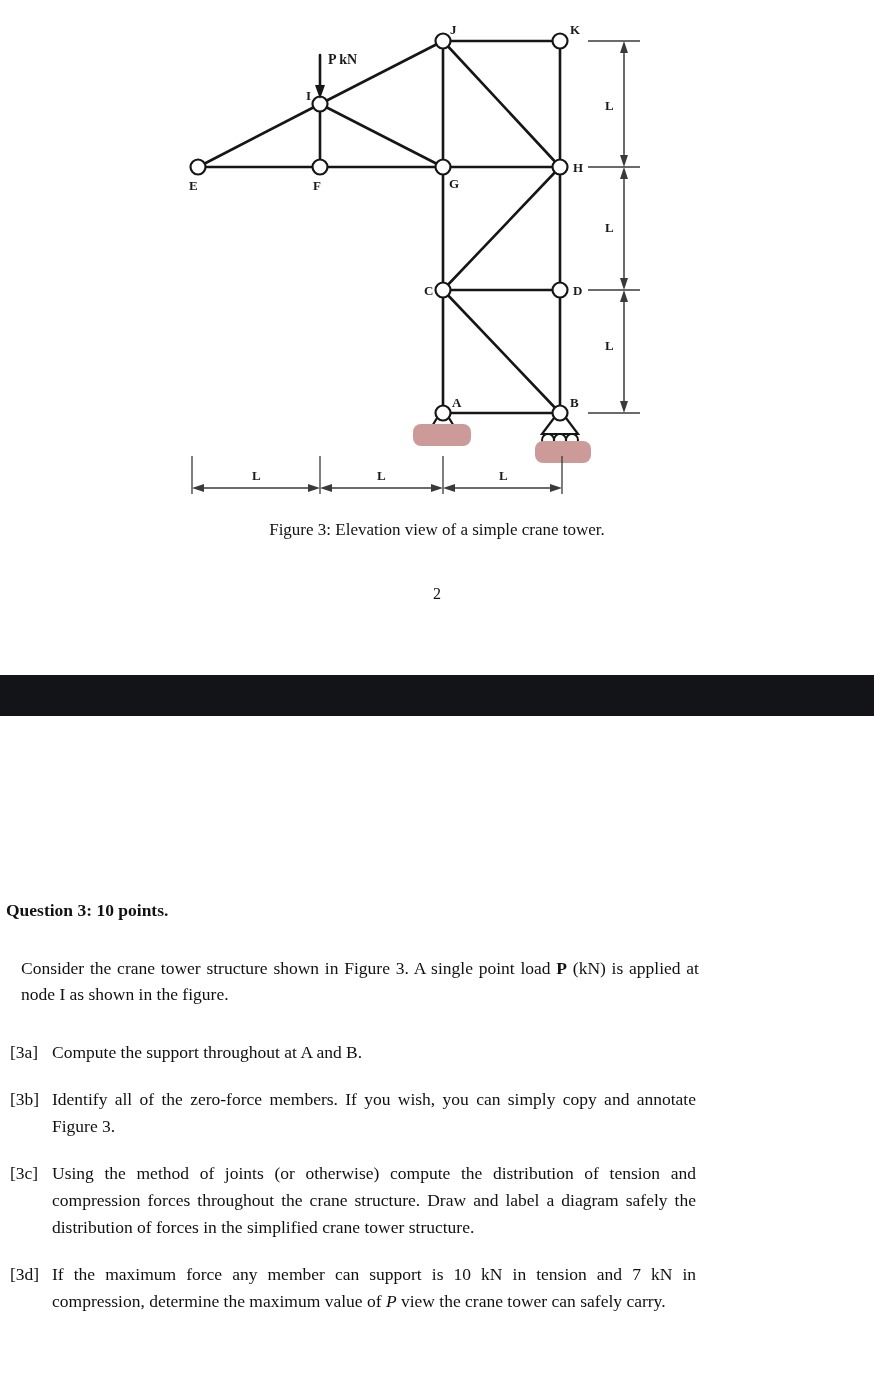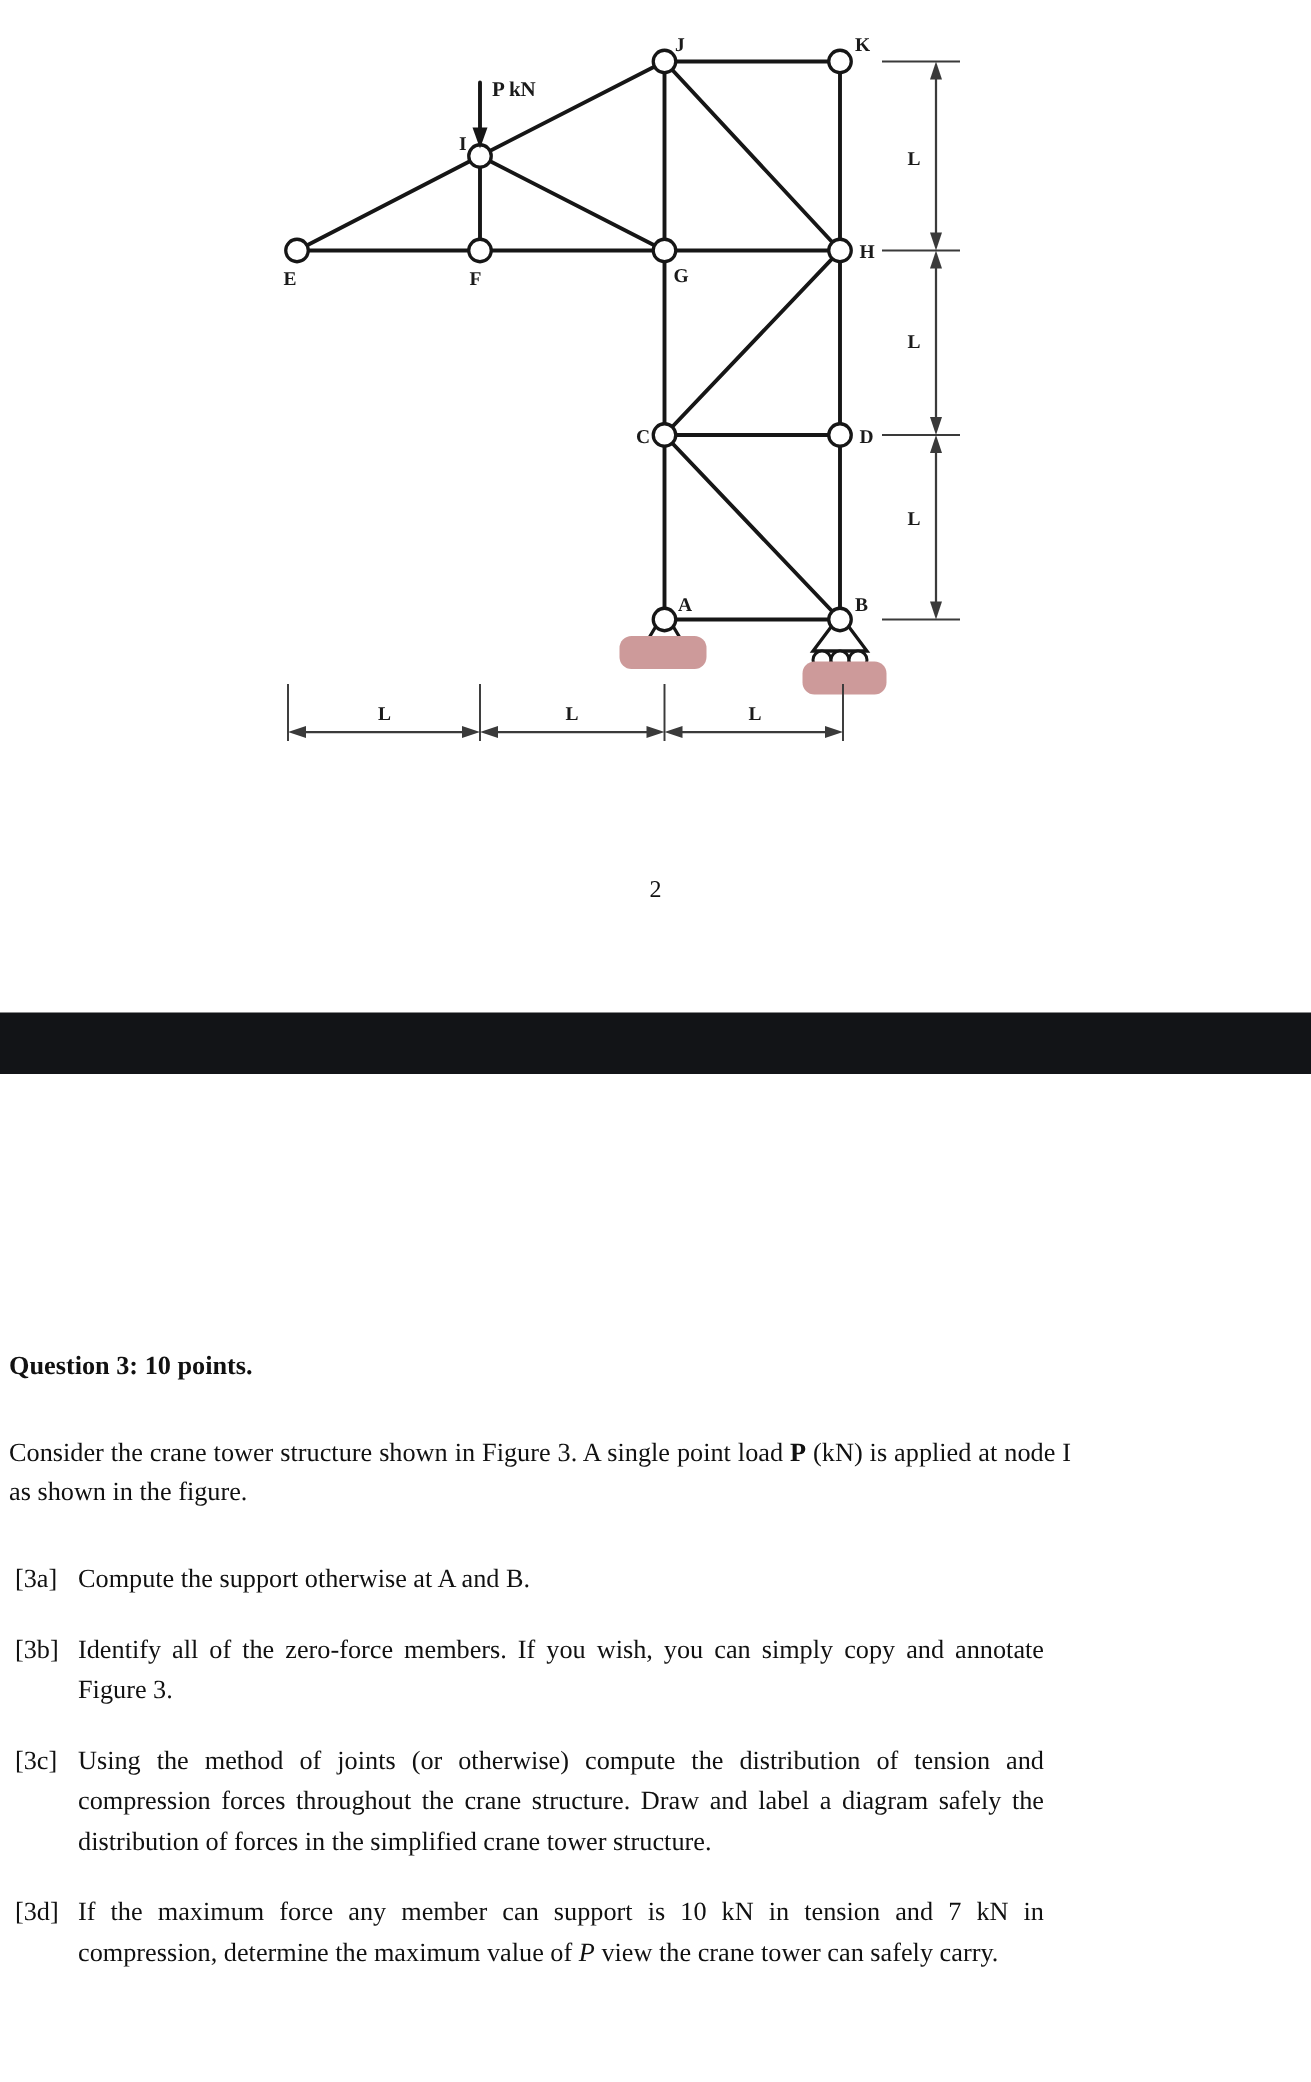--- a/index.html
+++ b/index.html
@@ -108,21 +108,21 @@
   #question-heading {
     font-size: 17.5px;
     font-weight: bold;
     margin: 0 0 34px 0;
     padding: 0 6px;
   }
   #question-intro {
     font-size: 17.5px;
     line-height: 26px;
     margin: 0 0 32px 0;
-    padding: 0 6px;
+    padding: 0 21px;
     text-align: justify;
   }
   #question-intro .b { font-weight: bold; }
 
   .sub-item {
     display: flex;
     font-size: 17.5px;
     line-height: 27px;
     margin-bottom: 20px;
     padding: 0 24px 0 10px;
@@ -254,34 +254,35 @@
       <text class="dim-label" x="377" y="480">L</text>
 
       <line class="dim-line" x1="450" y1="488" x2="555" y2="488"></line>
       <path d="M 443 488 L 455 484 L 455 492 Z" fill="#3a3a3a"></path>
       <path d="M 562 488 L 550 484 L 550 492 Z" fill="#3a3a3a"></path>
       <text class="dim-label" x="499" y="480">L</text>
     </g>
 
   </svg>
 
+  <div id="figure-caption">Figure 3: Elevation view of a simple crane tower.</div>
   <div id="page-number">2</div>
 </div>
 
 <div id="dark-band"></div>
 
 <div id="question-block">
 
   <div id="question-heading">Question 3: 10 points.</div>
 
   <p id="question-intro"><span>Consider the crane tower structure shown in Figure 3.  A single point load </span><span class="b">P</span><span> (kN) is applied at node I as shown in the figure.</span></p>
 
   <div class="sub-item">
     <span class="sub-tag">[3a]</span>
-    <span class="sub-text">Compute the support otherwise at A and B.</span>
+    <span class="sub-text">Compute the support throughout at A and B.</span>
   </div>
 
   <div class="sub-item">
     <span class="sub-tag">[3b]</span>
     <span class="sub-text">Identify all of the zero-force members. If you wish, you can simply copy and annotate Figure 3.</span>
   </div>
 
   <div class="sub-item">
     <span class="sub-tag">[3c]</span>
     <span class="sub-text">Using the method of joints (or otherwise) compute the distribution of tension and compression forces throughout the crane structure.  Draw and label a diagram safely the distribution of forces in the simplified crane tower structure.</span>

